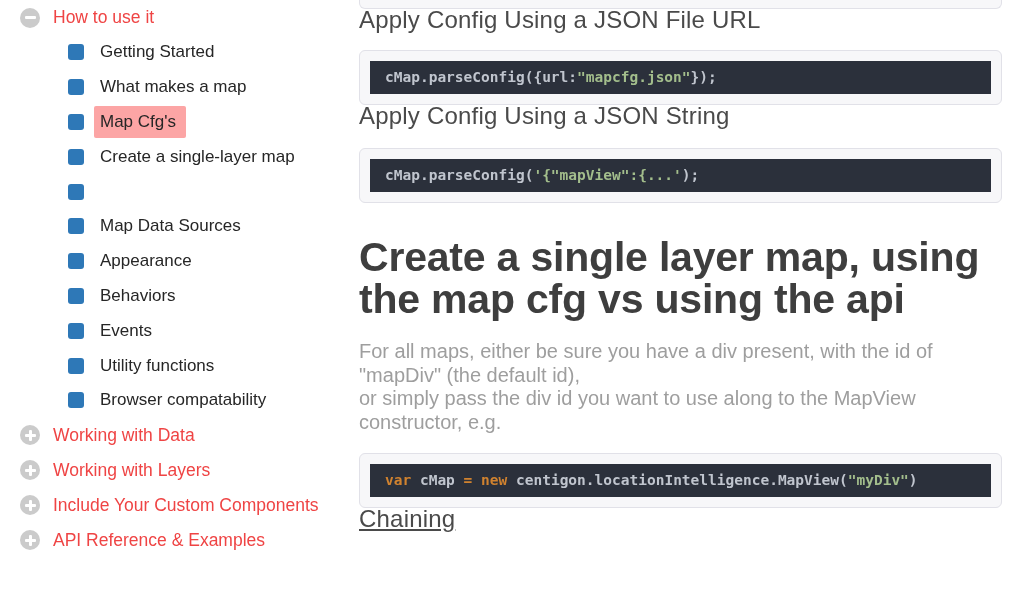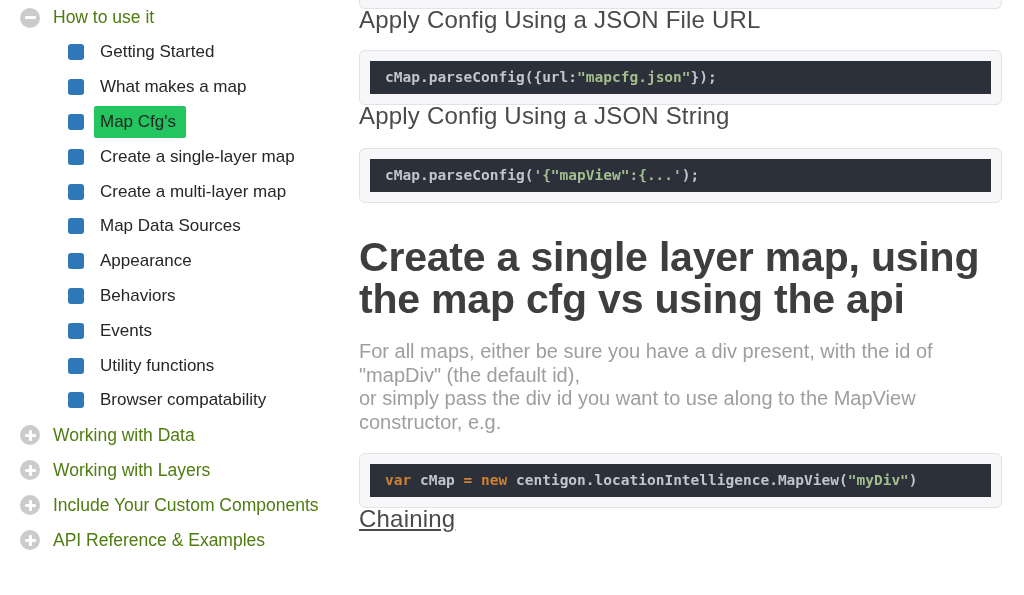--- a/index.html
+++ b/index.html
@@ -6,28 +6,28 @@
   body{
     width:1024px;height:595px;position:relative;overflow:hidden;
     font-family:"Liberation Sans", sans-serif;
     -webkit-font-smoothing:antialiased;
   }
 
   
   .sidebar{position:absolute;left:0;top:0;width:345px;padding-top:0;}
   .side-row{display:flex;align-items:center;height:35px;cursor:pointer;}
   .side-row.top{padding-left:20px;}
-  .side-row.top .top-label{margin-left:13px;font-size:17.5px;color:#4d7c0f;}
+  .side-row.top .top-label{margin-left:13px;font-size:17.5px;color:#ef4444;}
   .side-row.child{height:34.8px;padding-left:68px;text-align:center;}
   .toggle{width:20px;height:20px;border-radius:50%;background:#cbcbcb;position:relative;flex:none;}
   .toggle::before{content:"";position:absolute;left:4.5px;top:8.5px;width:11px;height:3px;background:#fff;border-radius:1px;}
   .toggle.plus::after{content:"";position:absolute;left:8.5px;top:4.5px;width:3px;height:11px;background:#fff;border-radius:1px;}
   .bullet{width:16px;height:16px;border-radius:3px;background:#2e78b7;flex:none;}
   .child-label{margin-left:10px;font-size:17px;color:#262626;padding:6px 6px;border-radius:2px;}
-  .child-label.selected{background:#22c55e;padding-right:10px;}
+  .child-label.selected{background:#fca5a5;padding-right:10px;}
 
   
   .content{position:absolute;left:359px;top:0;width:643px;}
   .cut-box{height:9px;background:#f7f7f9;border:1px solid #e1e1e8;border-top:none;
            border-radius:0 0 6px 6px;box-sizing:border-box;}
   h4.sec{font-size:24px;font-weight:400;color:#4a4a4a;margin:0;line-height:22px;letter-spacing:.2px;}
   .sec1{margin-top:10px;}
   .sec2{margin-top:26px;}
   .sec3{margin-top:37px;text-decoration:underline;}
   .codewrap{margin-top:19px;background:#f7f7f9;border:1px solid #e1e1e8;border-radius:6px;
@@ -61,21 +61,20 @@
     <div class="side-row child">
       <span class="bullet"></span>
       <span class="child-label selected">Map Cfg's</span>
     </div>
     <div class="side-row child">
       <span class="bullet"></span>
       <span class="child-label">Create a single-layer map</span>
     </div>
     <div class="side-row child">
       <span class="bullet"></span>
-      <span class="child-label">Create a multi-layer map</span>
     </div>
     <div class="side-row child">
       <span class="bullet"></span>
       <span class="child-label">Map Data Sources</span>
     </div>
     <div class="side-row child">
       <span class="bullet"></span>
       <span class="child-label">Appearance</span>
     </div>
     <div class="side-row child">

